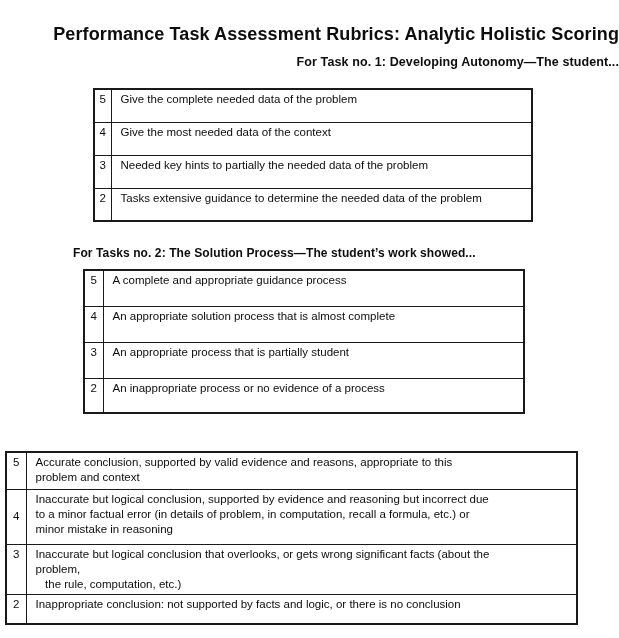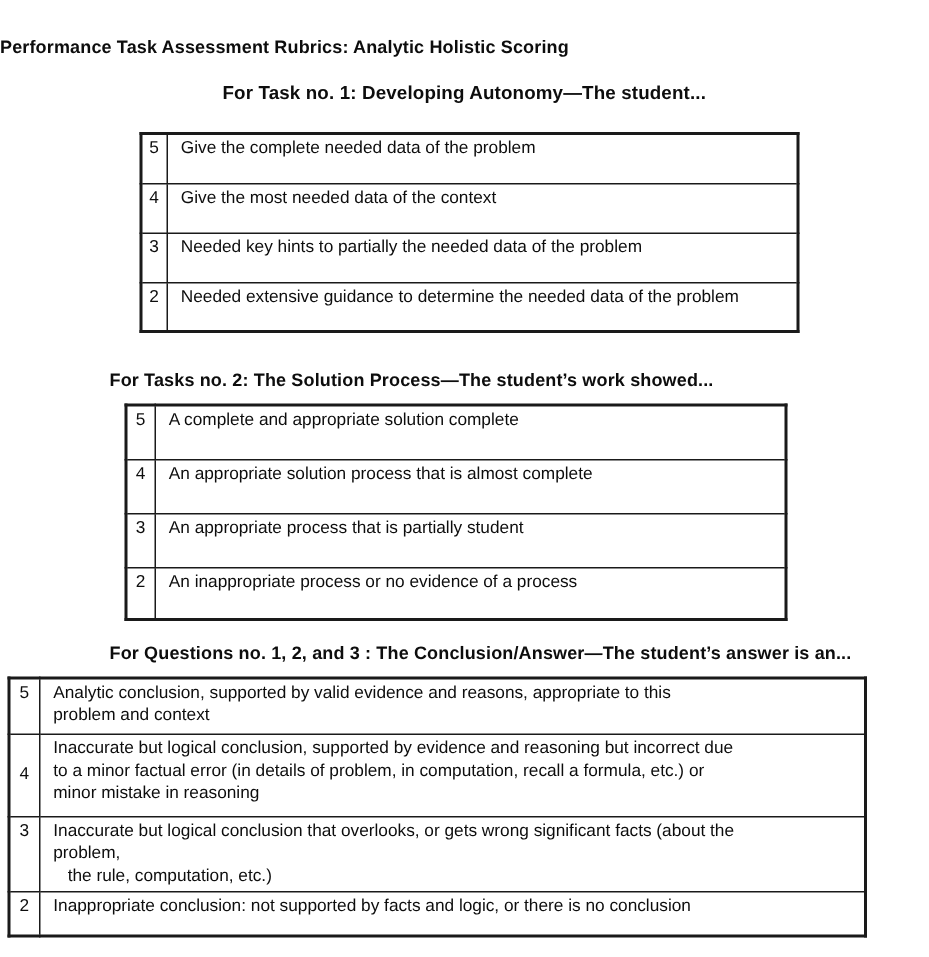--- a/index.html
+++ b/index.html
@@ -14,37 +14,37 @@
     background: #ffffff;
     font-family: "Liberation Sans", sans-serif;
     color: #0d0d0d;
     overflow: hidden;
   }
   .doc-title {
     position: absolute;
     top: 24px;
     left: 0;
     width: 619px;
-    text-align: left;
-    font-size: 12px;
+    text-align: right;
+    font-size: 18px;
     font-weight: bold;
     letter-spacing: 0.1px;
   }
   .heading {
     position: absolute;
     font-size: 12px;
     font-weight: bold;
     letter-spacing: 0.1px;
     white-space: nowrap;
   }
   .heading-1 {
     top: 55px;
     left: 0;
     width: 619px;
-    text-align: center;
+    text-align: right;
     font-size: 12.5px;
   }
   .heading-2 { top: 246px; left: 73px; }
   .heading-3 { top: 428px; left: 73px; }
 
   table.rubric {
     position: absolute;
     border-collapse: collapse;
     table-layout: fixed;
     background: #ffffff;
@@ -108,63 +108,62 @@
       <tr class="r2">
         <td class="score">4</td>
         <td class="desc">Give the most needed data of the context</td>
       </tr>
       <tr class="r3">
         <td class="score">3</td>
         <td class="desc">Needed key hints to partially the needed data of the problem</td>
       </tr>
       <tr class="r4">
         <td class="score">2</td>
-        <td class="desc">Needed extensive guidance to determine the needed data of the problem</td>
+        <td class="desc">Tasks extensive guidance to determine the needed data of the problem</td>
       </tr>
     </tbody>
   </table>
 
   <div class="heading heading-2">For Tasks no. 2: The Solution Process—The student’s work showed...</div>
 
   <table class="rubric t2">
     <colgroup>
         <col class="c-score">
         <col class="c-desc">
       </colgroup>
     <tbody>
       <tr class="r1">
         <td class="score">5</td>
-        <td class="desc">A complete and appropriate solution complete</td>
+        <td class="desc">A complete and appropriate guidance process</td>
       </tr>
       <tr class="r2">
         <td class="score">4</td>
         <td class="desc">An appropriate solution process that is almost complete</td>
       </tr>
       <tr class="r3">
         <td class="score">3</td>
         <td class="desc">An appropriate process that is partially student</td>
       </tr>
       <tr class="r4">
         <td class="score">2</td>
         <td class="desc">An inappropriate process or no evidence of a process</td>
       </tr>
     </tbody>
   </table>
 
-  <div class="heading heading-3">For Questions no. 1, 2, and 3 : The Conclusion/Answer—The student’s answer is an...</div>
 
   <table class="rubric t3">
     <colgroup>
         <col class="c-score">
         <col class="c-desc">
       </colgroup>
     <tbody>
       <tr class="r1">
         <td class="score">5</td>
-        <td class="desc">Analytic conclusion, supported by valid evidence and reasons, appropriate to this
+        <td class="desc">Accurate conclusion, supported by valid evidence and reasons, appropriate to this
 problem and context</td>
       </tr>
       <tr class="r2">
         <td class="score">4</td>
         <td class="desc">Inaccurate but logical conclusion, supported by evidence and reasoning but incorrect due
 to a minor factual error (in details of problem, in computation, recall a formula, etc.) or
 minor mistake in reasoning</td>
       </tr>
       <tr class="r3">
         <td class="score">3</td>

